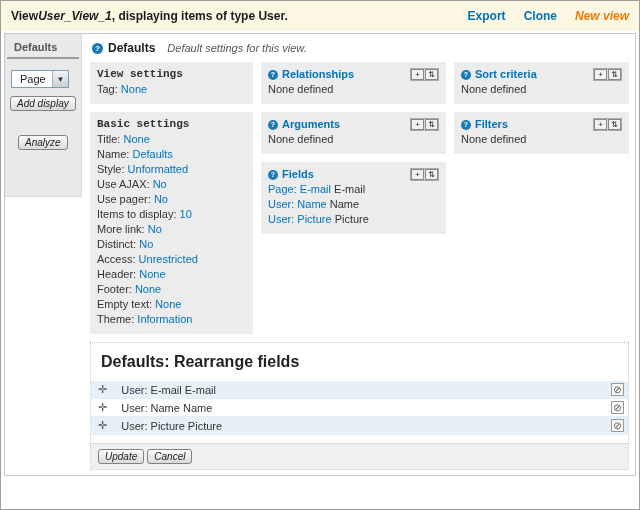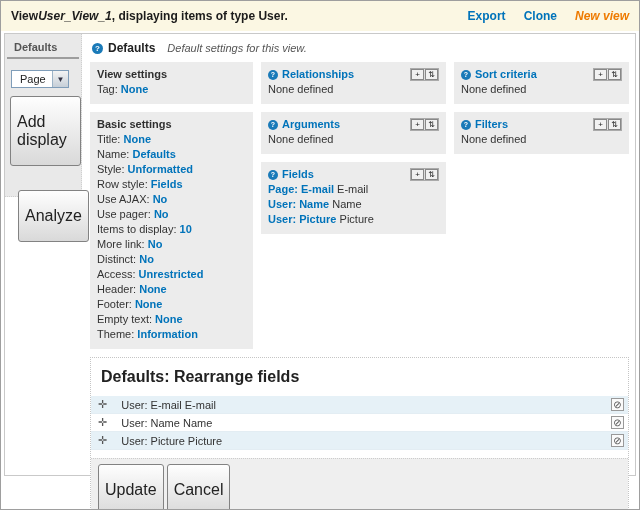--- a/index.html
+++ b/index.html
@@ -22,45 +22,45 @@
   .sidebar{position:absolute;left:0;top:0;width:77px;height:163px;background:#e9e9e9;
            border-right:1px dotted #cfcfcf;border-bottom:1px dotted #cfcfcf;box-sizing:border-box;}
   .tab{font-size:11px;font-weight:bold;color:#555;padding:7px 6px 4px 7px;
        border-bottom:2px solid #9d9d9d;margin:0 2px;cursor:pointer;}
   .select-box{margin:11px 7px 0 6px;width:58px;height:18px;border:1px solid #7f9db9;
               background:#fff;display:flex;align-items:center;box-sizing:border-box;cursor:pointer;}
   .select-box .sel-val{flex:1;font-size:11px;padding-left:8px;color:#222;}
   .select-box .sel-arrow{width:15px;height:100%;background:linear-gradient(#f4f4f4,#c6cfd8);
               border-left:1px solid #9db4c8;display:flex;align-items:center;justify-content:center;
               font-size:8px;color:#334;}
-  .btn{display:inline-block;font-size:16px;color:#222;background:linear-gradient(#fefefe,#d9d9d9);
-       border:1px solid #828282;border-radius:3px;padding:16px 6px;cursor:pointer;}
+  .btn{display:inline-block;font-size:10px;color:#222;background:linear-gradient(#fefefe,#d9d9d9);
+       border:1px solid #828282;border-radius:3px;padding:1px 6px;cursor:pointer;font-style:italic;}
   .add-display{margin:8px 0 0 5px;}
   .analyze{margin:24px 16px 0 13px;}
 
   
   .content{margin-left:78px;padding:5px 6px 0 7px;font-size:11px;color:#333;}
   .disp-header{display:flex;align-items:center;padding:2px 0 7px 2px;}
   .help-icon{width:11px;height:11px;border-radius:50%;background:#1a7ab8;color:#fff;font-size:8px;
              font-weight:bold;display:inline-flex;align-items:center;justify-content:center;flex:0 0 auto;}
   .disp-title{font-weight:bold;font-size:12px;color:#222;margin-left:5px;}
   .disp-desc{font-style:italic;color:#555;margin-left:12px;}
 
   .cols{display:grid;grid-template-columns:163px 185px 1fr;gap:8px;align-items:start;}
   .col{display:flex;flex-direction:column;gap:8px;}
   .box{background:#ececec;padding:5px 7px 7px 7px;line-height:15px;}
-  .box-title{font-weight:bold;color:#2f2f2f;}
+  .box-title{font-weight:bold;color:#2f2f2f;font-family:Liberation Mono, monospace;}
   .box-head{display:flex;align-items:center;}
   .box-head .help-icon{width:10px;height:10px;font-size:7px;}
   .box-link{color:#0073ba;font-weight:bold;text-decoration:none;margin-left:4px;cursor:pointer;text-align:center;}
   .mini-btns{margin-left:auto;display:flex;border:1px solid #aaa;background:#dcdcdc;padding:0;}
   .mini-btn{width:13px;height:11px;font-size:8px;line-height:10px;text-align:center;
             border:1px solid #888;background:#f1f1f1;color:#222;box-sizing:border-box;cursor:pointer;}
   .mini-btn + .mini-btn{margin-left:1px;}
-  .kv a,.fld a{color:#0073ba;text-decoration:none;cursor:pointer;font-weight:bold;}
+  .kv a,.fld a{color:#0073ba;text-decoration:none;cursor:pointer;}
 
   
   .rearrange{margin-top:8px;border:1px dotted #c5c5c5;background:#fff;}
   .re-title{font-weight:bold;font-size:16px;color:#222;padding:10px 8px 10px 10px;}
   .re-row{display:flex;align-items:center;height:17px;font-size:11px;border-bottom:1px solid #e3edf3;}
   .re-row.odd{background:#e6f1f7;}
   .re-row.even{background:#ffffff;}
   .drag{color:#555;font-size:11px;margin:0 14px 0 7px;cursor:move;}
   .remove-btn{margin-left:auto;margin-right:4px;width:13px;height:13px;border:1px solid #999;
               background:#fafafa;color:#555;font-size:10px;line-height:11px;text-align:center;
@@ -116,21 +116,20 @@
               <span>Tag:</span>
               <a>None</a>
             </div>
           </div>
 
           <div class="box">
             <div class="box-title">Basic settings</div>
             <div class="kv"><span>Title:</span> <a>None</a></div>
             <div class="kv"><span>Name:</span> <a>Defaults</a></div>
             <div class="kv"><span>Style:</span> <a>Unformatted</a></div>
-            <div class="kv"><span>Row style:</span> <a>Fields</a></div>
             <div class="kv"><span>Use AJAX:</span> <a>No</a></div>
             <div class="kv"><span>Use pager:</span> <a>No</a></div>
             <div class="kv"><span>Items to display:</span> <a>10</a></div>
             <div class="kv"><span>More link:</span> <a>No</a></div>
             <div class="kv"><span>Distinct:</span> <a>No</a></div>
             <div class="kv"><span>Access:</span> <a>Unrestricted</a></div>
             <div class="kv"><span>Header:</span> <a>None</a></div>
             <div class="kv"><span>Footer:</span> <a>None</a></div>
             <div class="kv"><span>Empty text:</span> <a>None</a></div>
             <div class="kv"><span>Theme:</span> <a>Information</a></div>

